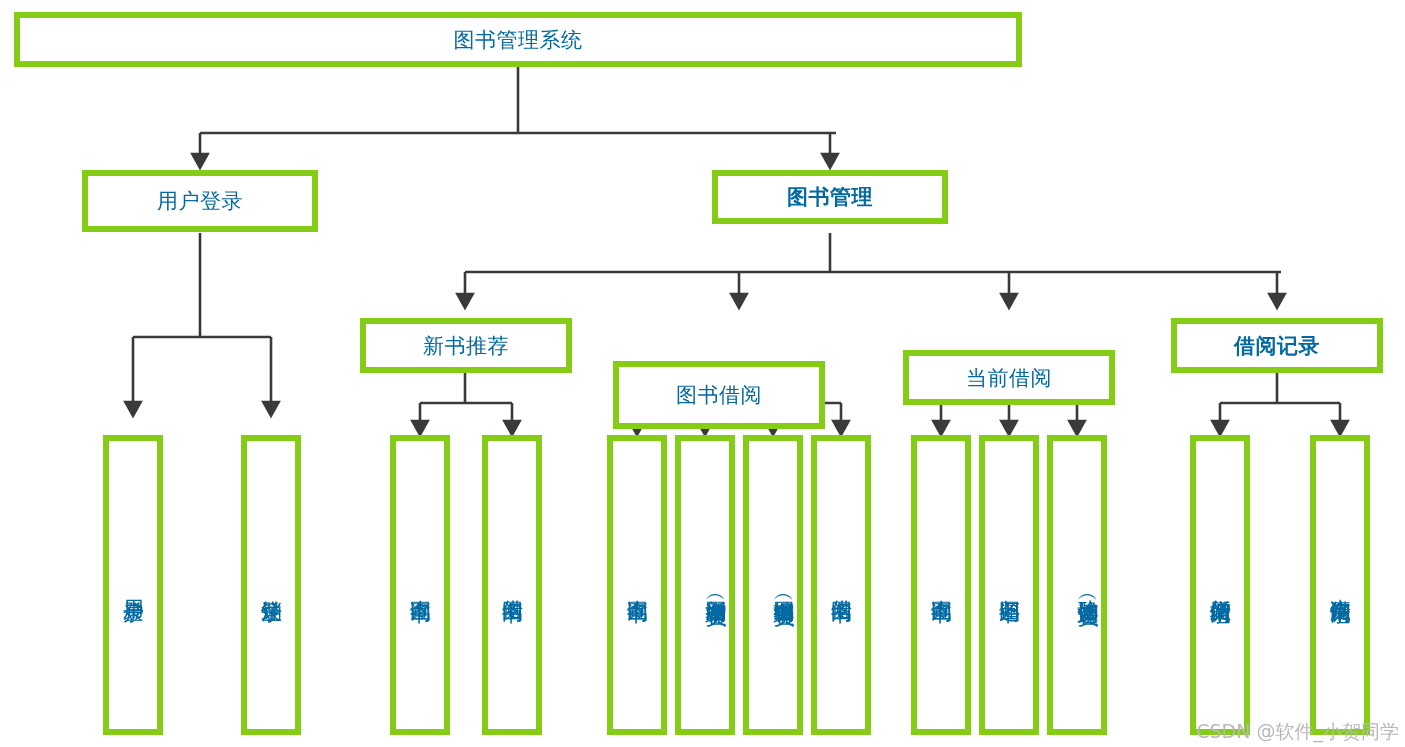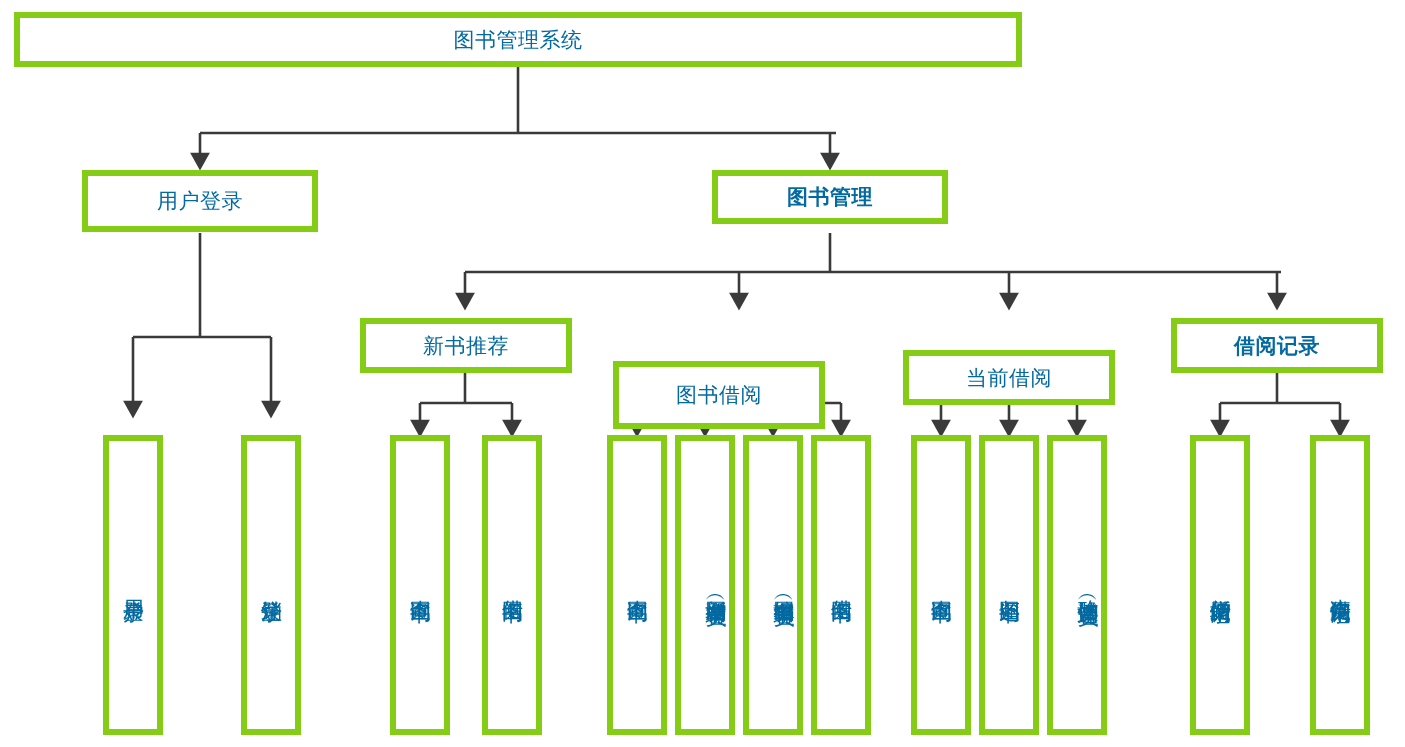--- a/index.html
+++ b/index.html
@@ -193,14 +193,15 @@
   </div>
 
   <div class="node v mid" style="left:1190px;top:435px;width:60px;height:300px;">
     <span>新增借阅记录</span>
   </div>
 
   <div class="node v mid" style="left:1310px;top:435px;width:60px;height:300px;">
     <span>查询借阅记录</span>
   </div>
 
+  <div class="watermark">CSDN @软件_小贺同学</div>
 
 </div>
 
 </body></html>

